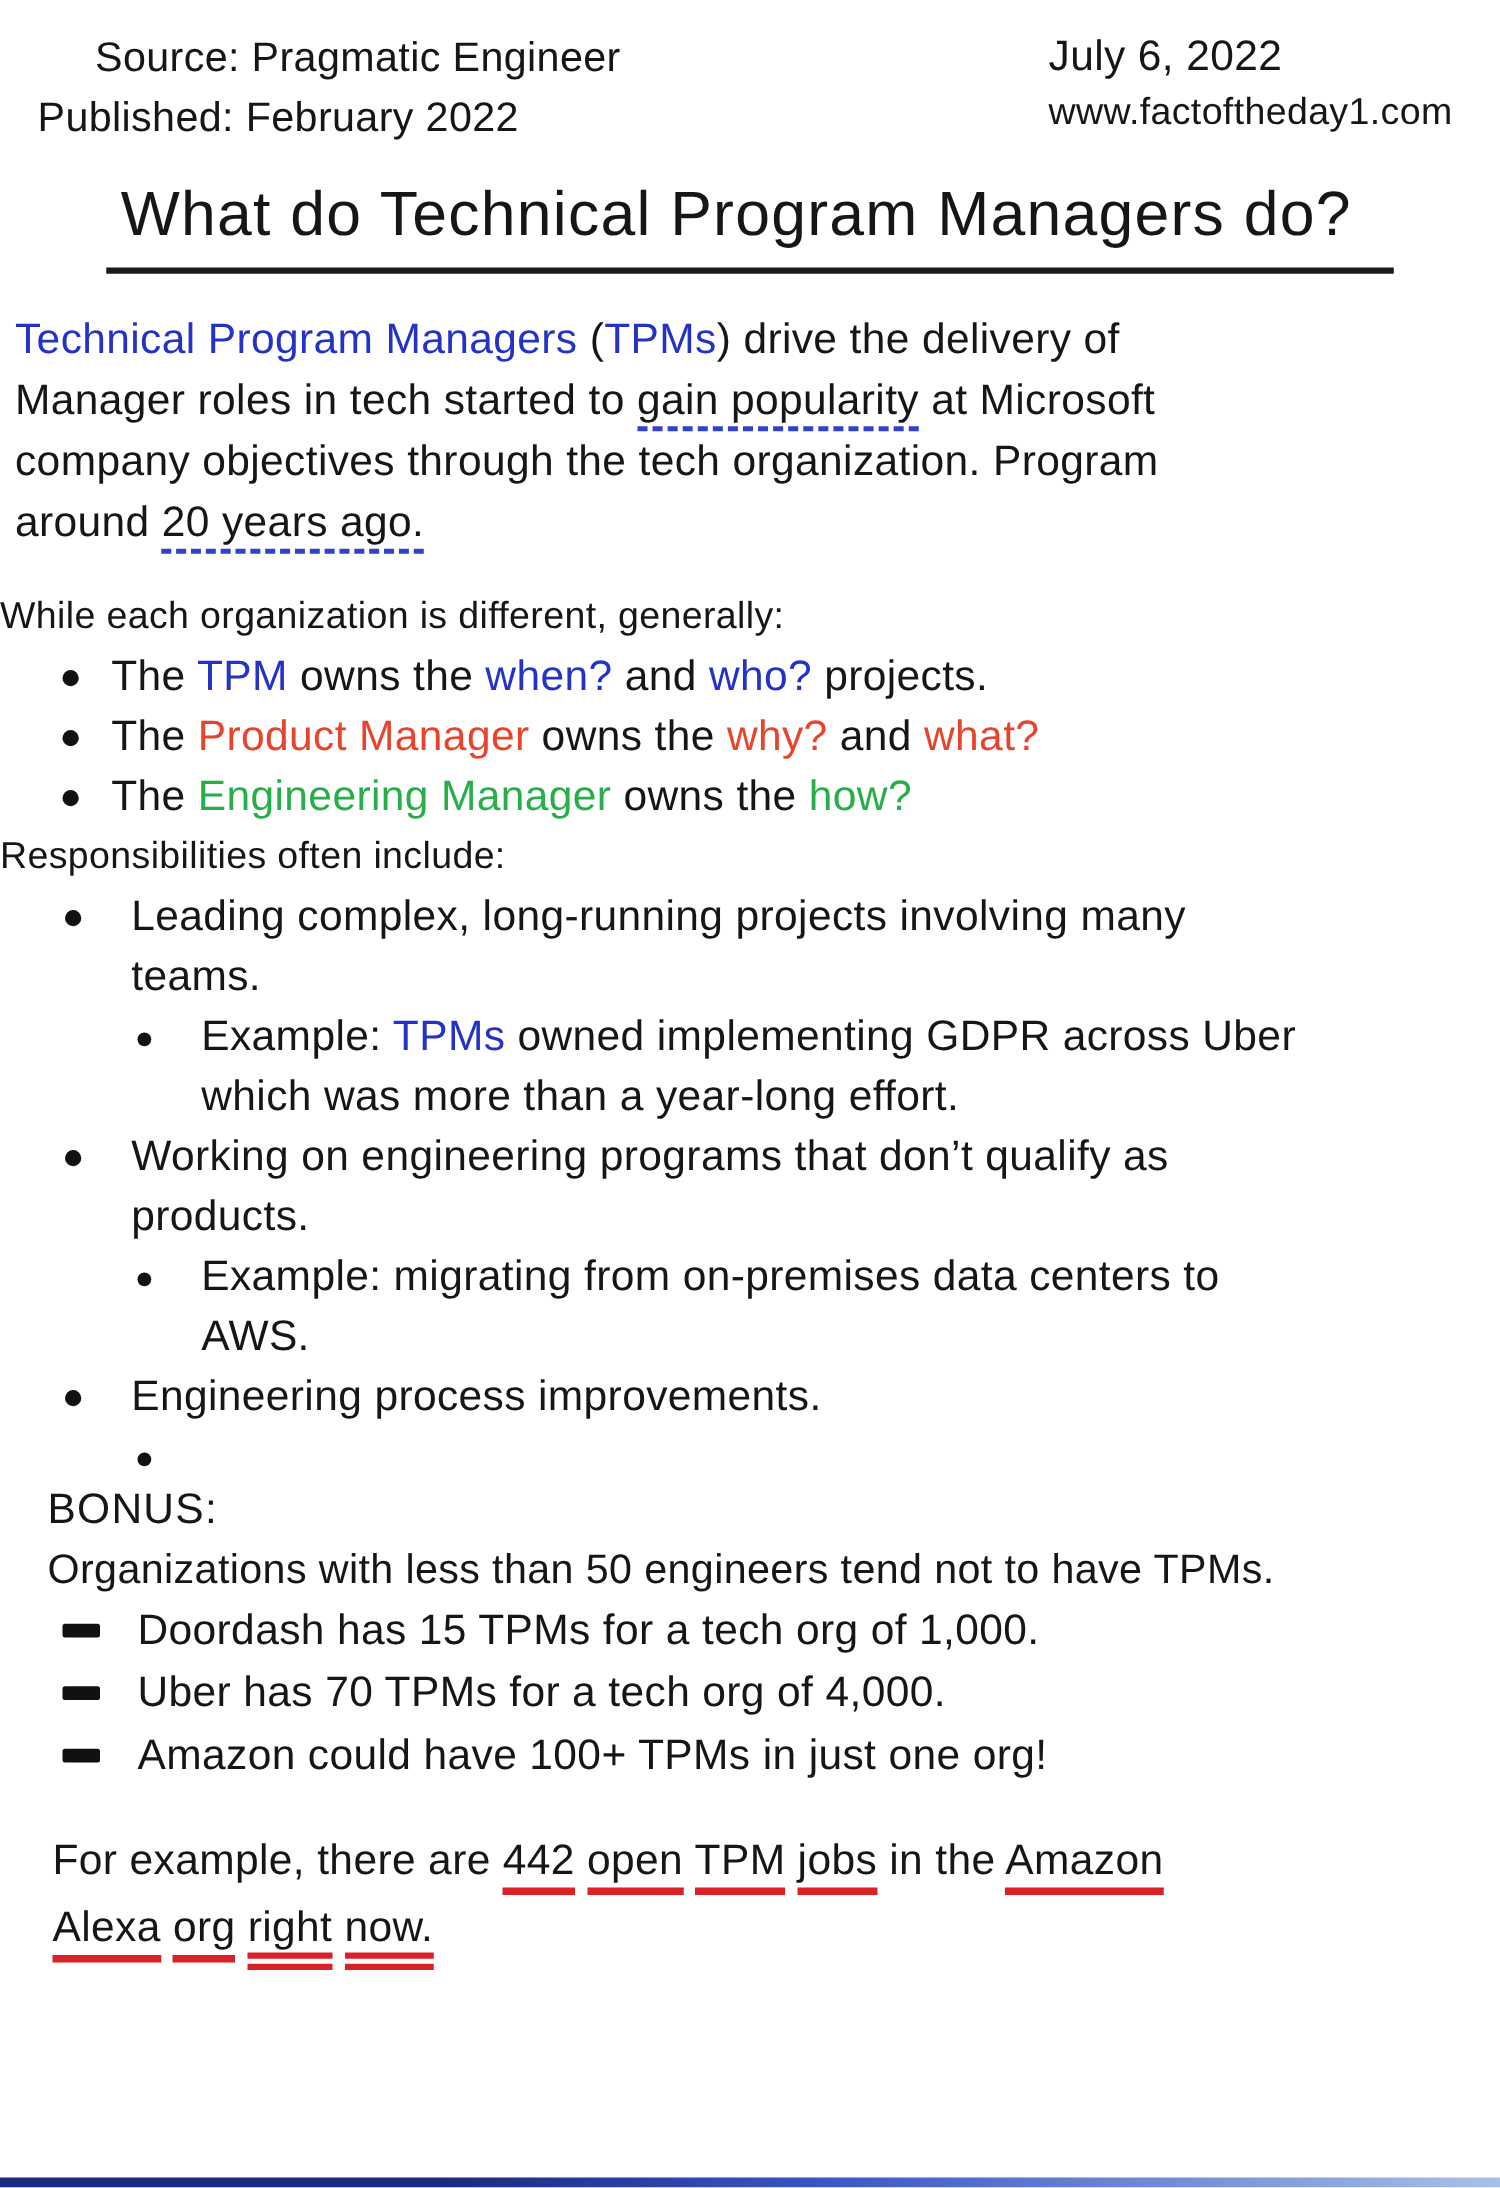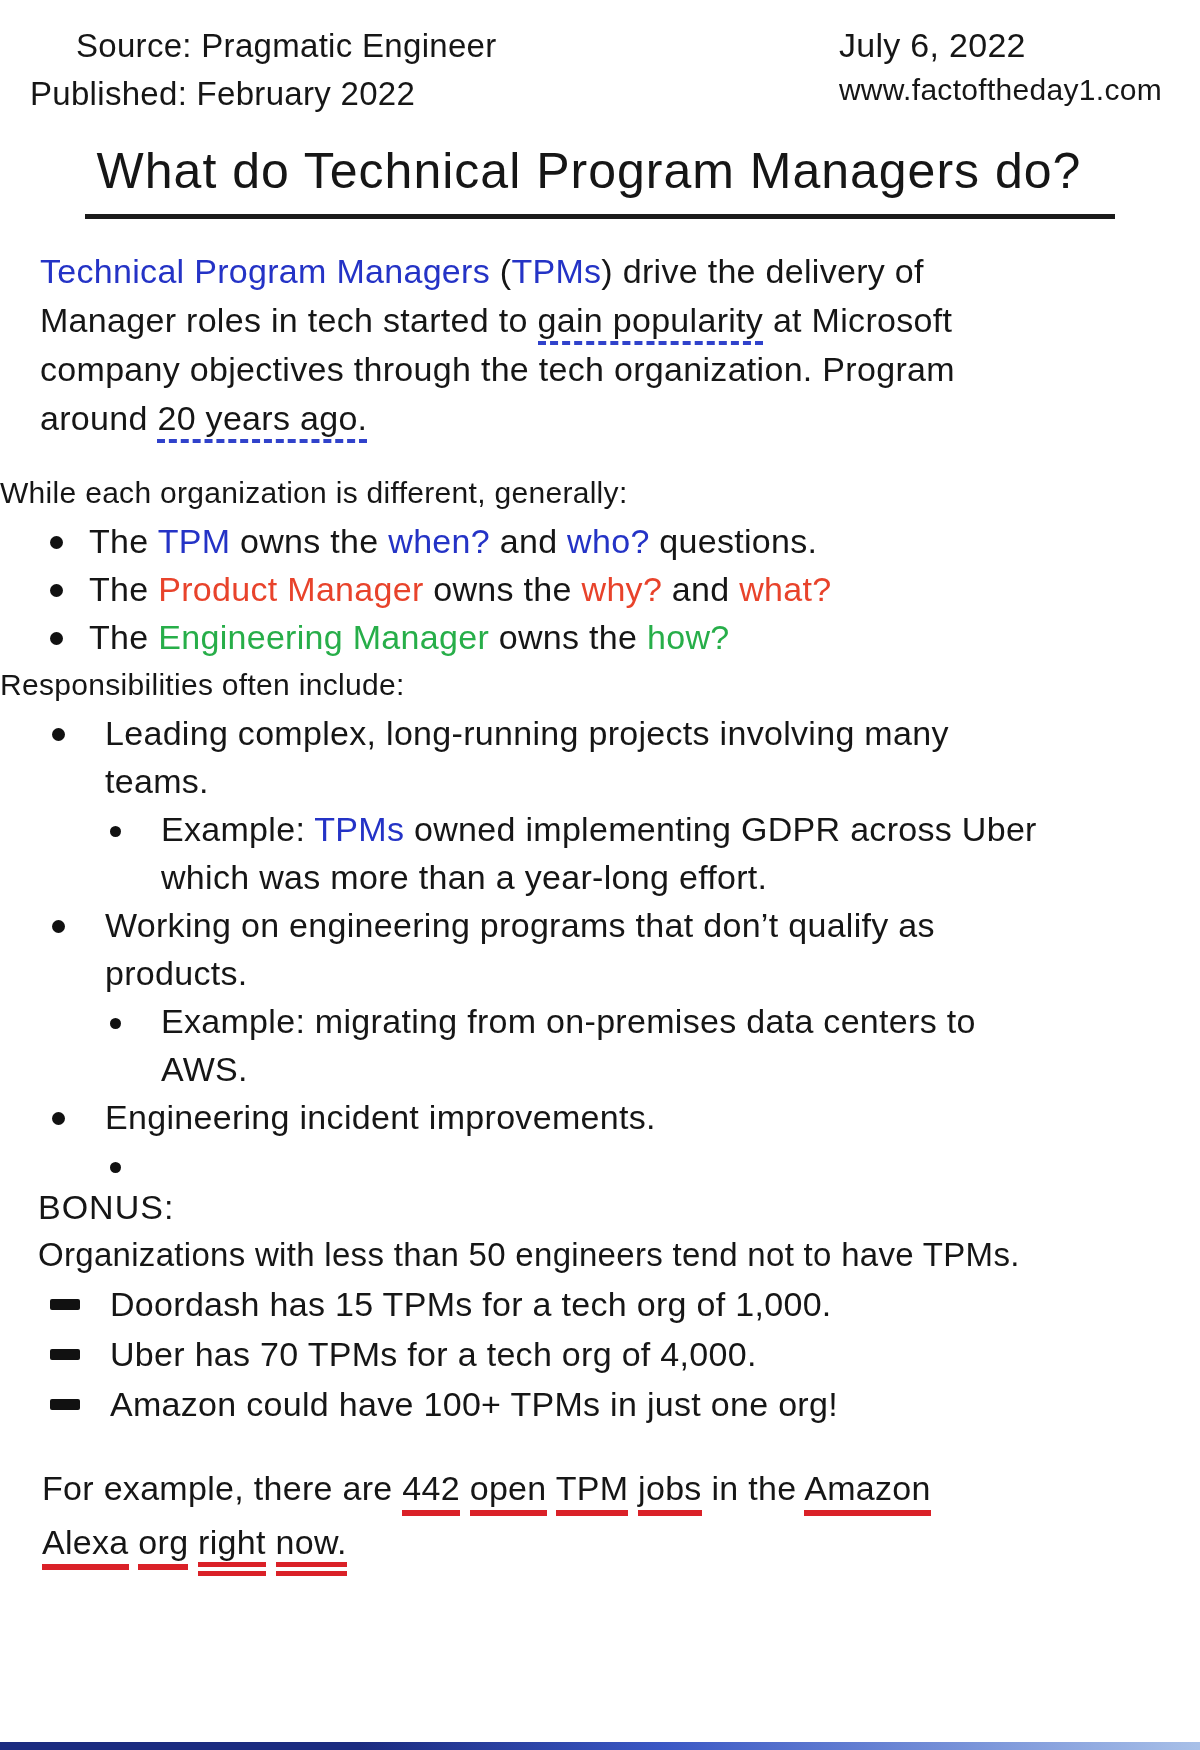--- a/index.html
+++ b/index.html
@@ -29,21 +29,21 @@
   .hdr-right .date{font-size:34px;line-height:46px;}
   .hdr-right .site{font-size:30px;line-height:44px;}
   
   .title-row{text-align:center;margin-top:24px;}
   .title{
     display:inline-block;font-size:50px;letter-spacing:1px;
     border-bottom:5px solid #1b1b1b;padding:0 34px 14px 12px;
   }
   
   .tline{font-size:34px;line-height:49px;white-space:nowrap;}
-  .intro{margin:28px 0 0 40px;}
+  .intro{margin:28px 0 0 12px;}
   .sec-heading{font-size:30px;line-height:48px;}
   .generally{margin-top:26px;}
   
   .li{display:flex;align-items:flex-start;}
   .dot{flex:none;width:13px;height:13px;border-radius:50%;background:#111;}
   .lvl1{padding-left:50px;}
   .lvl1 .dot{margin:19px 26px 0 0;}
   .resp .lvl1{padding-left:52px;}
   .resp .lvl1 .dot{margin:19px 40px 0 0;}
   .lvl2{padding-left:110px;}
@@ -93,21 +93,21 @@
   <div class="tline"><span class="c-blue">Technical Program Managers</span><span> (</span><span class="c-blue">TPMs</span><span>) drive the delivery of</span></div>
   <div class="tline"><span>Manager roles in tech started to </span><span class="u-blue">gain popularity</span><span> at Microsoft</span></div>
   <div class="tline"><span>company objectives through the tech organization. Program</span></div>
   <div class="tline"><span>around </span><span class="u-blue">20 years ago.</span></div>
 </div>
 
 <div class="generally">
   <div class="sec-heading">While each organization is different, generally:</div>
   <div class="li lvl1">
     <span class="dot"></span>
-    <div class="tline"><span>The </span><span class="c-blue">TPM</span><span> owns the </span><span class="c-blue">when?</span><span> and </span><span class="c-blue">who?</span><span> questions.</span></div>
+    <div class="tline"><span>The </span><span class="c-blue">TPM</span><span> owns the </span><span class="c-blue">when?</span><span> and </span><span class="c-blue">who?</span><span> projects.</span></div>
   </div>
   <div class="li lvl1">
     <span class="dot"></span>
     <div class="tline"><span>The </span><span class="c-red">Product Manager</span><span> owns the </span><span class="c-red">why?</span><span> and </span><span class="c-red">what?</span></div>
   </div>
   <div class="li lvl1">
     <span class="dot"></span>
     <div class="tline"><span>The </span><span class="c-green">Engineering Manager</span><span> owns the </span><span class="c-green">how?</span></div>
   </div>
 </div>
@@ -141,21 +141,21 @@
     <span class="dot"></span>
     <div>
       <div class="tline"><span>Example: migrating from on-premises data centers to</span></div>
       <div class="tline"><span>AWS.</span></div>
     </div>
   </div>
 
   <div class="li lvl1">
     <span class="dot"></span>
     <div>
-      <div class="tline"><span>Engineering incident improvements.</span></div>
+      <div class="tline"><span>Engineering process improvements.</span></div>
     </div>
   </div>
   <div class="li lvl2">
     <span class="dot"></span>
   </div>
 </div>
 
 <div>
   <div class="bonus-label">BONUS:</div>
   <div class="bonus-intro">Organizations with less than 50 engineers tend not to have TPMs.</div>

